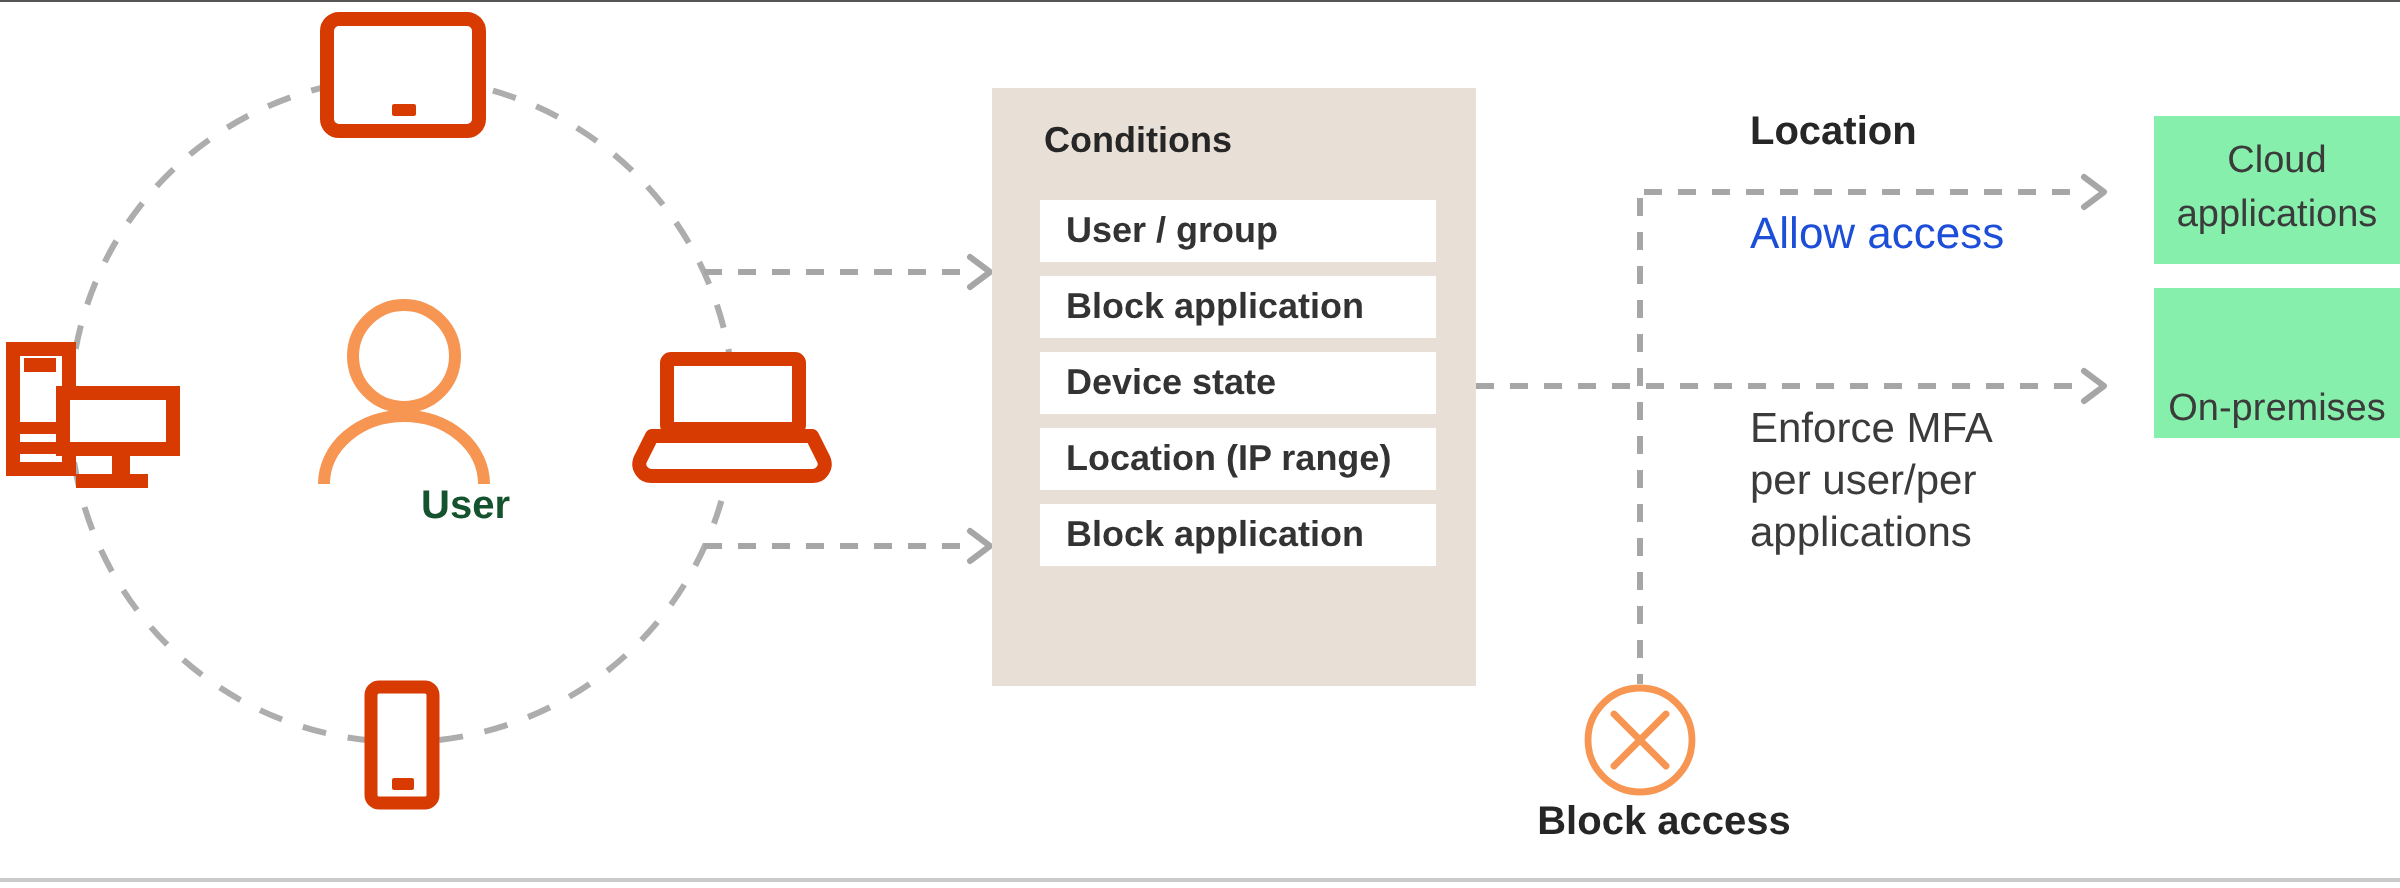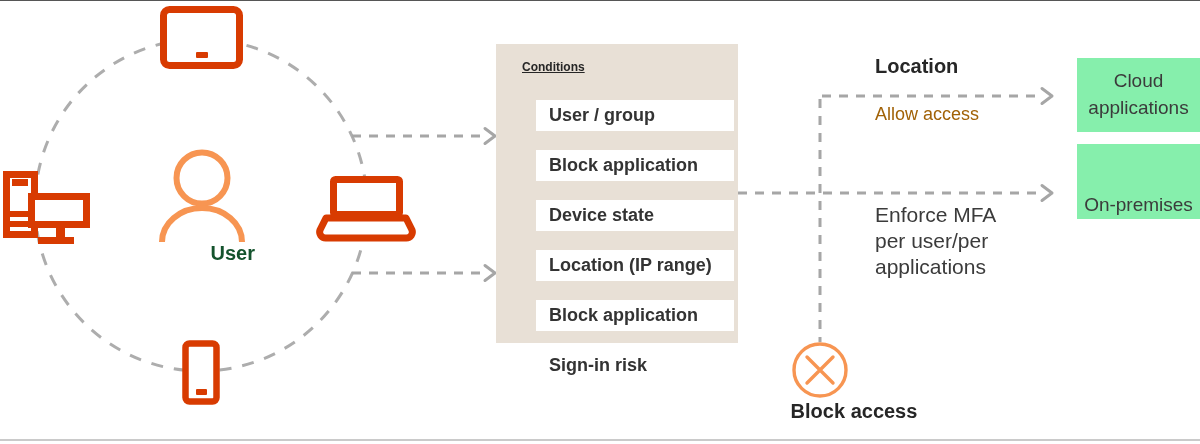--- a/index.html
+++ b/index.html
@@ -6,32 +6,32 @@
   body { font-family:"Liberation Sans", sans-serif; background:#fff; }
   .canvas { position:relative; width:1200px; height:444px; background:#fff;
             border-top:1px solid #565656; overflow:hidden; }
   .abs { position:absolute; }
   .gfx { position:absolute; left:0; top:0; }
 
   .user-label { left:155px; top:241px; width:100px; text-align:right;
                 font-size:20px; font-weight:600; color:#14532d; }
 
   .cond-box { left:496px; top:43px; width:242px; height:299px; background:#e8e0d6; }
-  .cond-title { position:absolute; left:26px; top:16px; font-size:12px;
-                font-weight:600; color:#262626;text-decoration:underline; }
-  .cond-rows { position:absolute; left:40px; top:56px; width:198px;
-               display:flex; flex-direction:column; gap:19px; }
+  .cond-title { position:absolute; left:26px; top:16px; font-size:18px;
+                font-weight:600; color:#262626; }
+  .cond-rows { position:absolute; left:24px; top:56px; width:198px;
+               display:flex; flex-direction:column; gap:7px; }
   .cond-row { height:31px; line-height:31px; background:#fff; padding-left:13px;
               font-size:18px; font-weight:600; color:#333333; }
 
   .actions-title { left:875px; top:54px; font-size:20px; font-weight:600; color:#262626; }
-  .allow-label  { left:875px; top:103px; font-size:18px; color:#a16207; }
+  .allow-label  { left:875px; top:103px; font-size:22px; color:#1d4ed8; }
   .mfa-label    { left:875px; top:201px; font-size:21px; line-height:26px;
                   color:#3b3b3b; white-space:pre-line; }
-  .block-label  { left:779px; top:399px; width:150px; text-align:center;
+  .block-label  { left:757px; top:399px; width:150px; text-align:center;
                   font-size:20px; font-weight:600; color:#262626; }
 
   .target-box { left:1077px; width:123px; background:#86efac; display:flex;
                 align-items:center; justify-content:center; text-align:center;
                 font-size:19px; line-height:1.4; color:#3b3b3b; }
   .cloud-box  { top:57px; height:74px; }
   .onprem-box { top:143px; height:75px;align-items:flex-end; }
 
   .bottom-rule { left:0; top:438px; width:1200px; height:2px; background:#cacaca; }
 </style>
@@ -95,21 +95,20 @@
   <div class="abs user-label">User</div>
 
   <div class="abs cond-box">
     <div class="cond-title">Conditions</div>
     <div class="cond-rows">
       <div class="cond-row">User / group</div>
       <div class="cond-row">Block application</div>
       <div class="cond-row">Device state</div>
       <div class="cond-row">Location (IP range)</div>
       <div class="cond-row">Block application</div>
-      <div class="cond-row">Sign-in risk</div>
     </div>
   </div>
 
   <div class="abs actions-title">Location</div>
   <div class="abs allow-label">Allow access</div>
   <div class="abs mfa-label">Enforce MFA
 per user/per
 applications</div>
   <div class="abs block-label">Block access</div>
 

